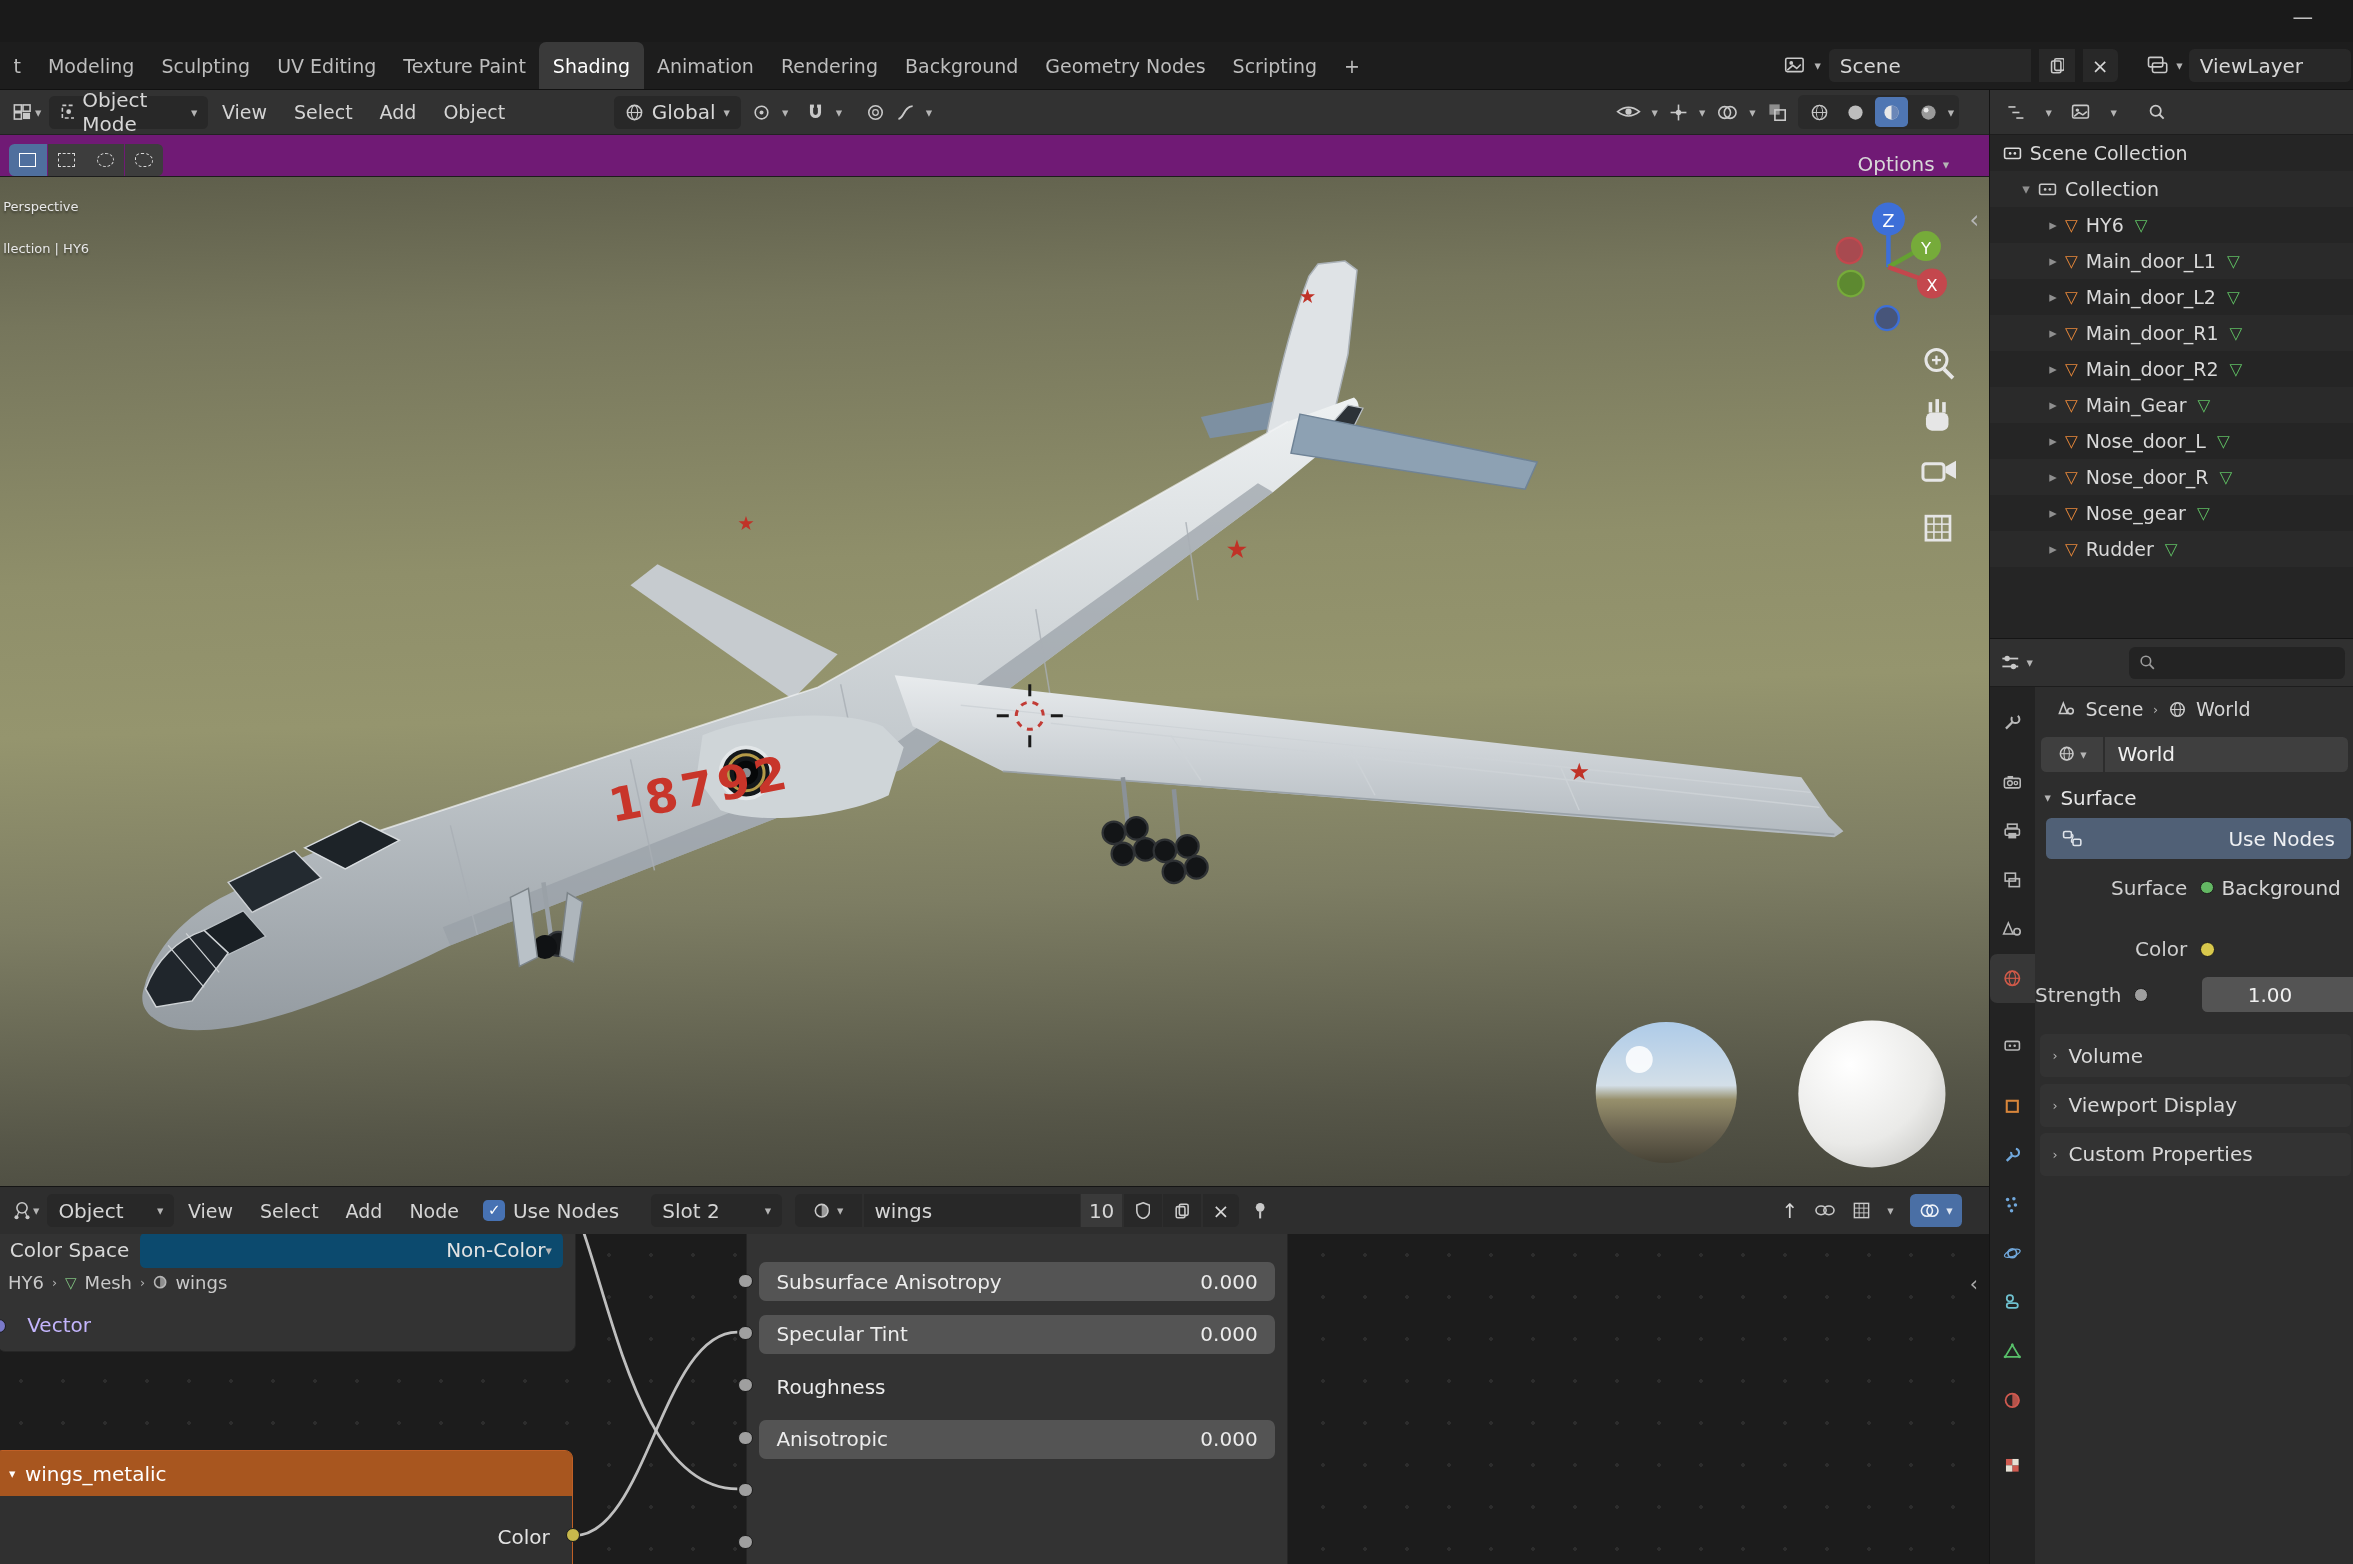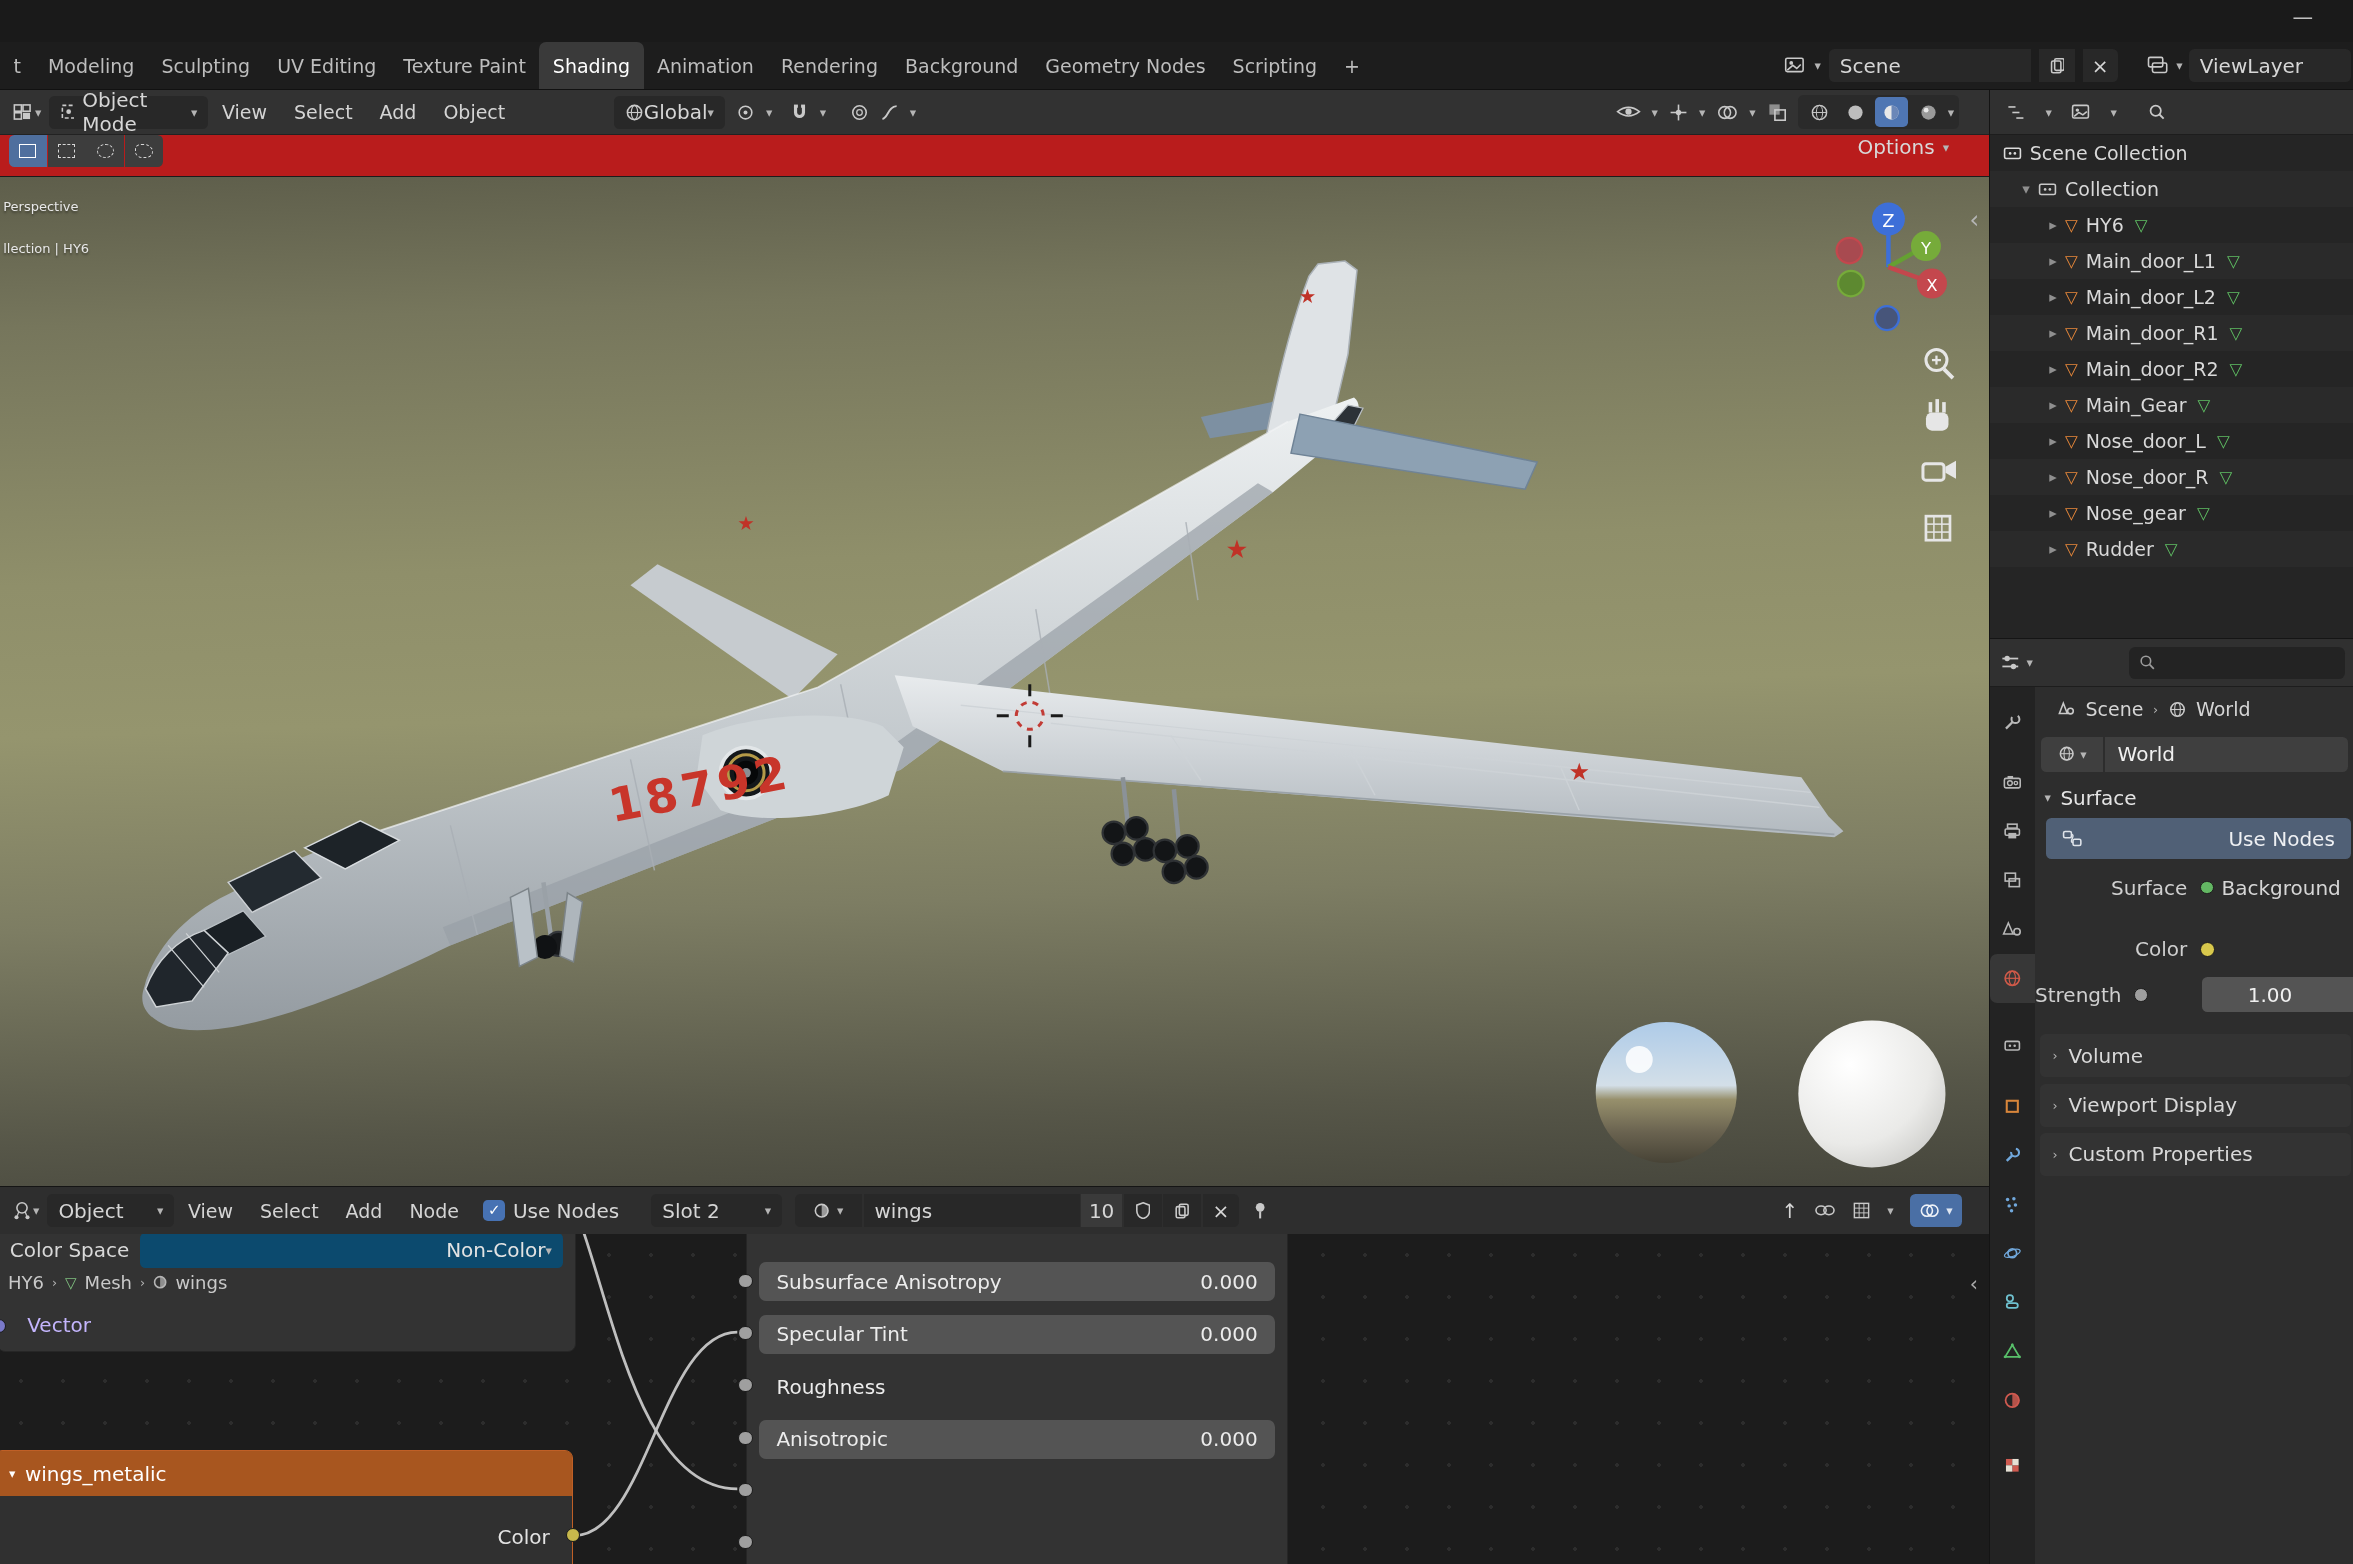--- a/index.html
+++ b/index.html
@@ -28,22 +28,22 @@
   #vheader { position:absolute; left:0; top:90px; width:1989px; height:45px; background:#323232;
     display:flex; align-items:center; padding:0 11px; border-bottom:0.8px solid #222; }
   .menu { padding:0 13.5px; color:#d4d4d4; font-size:19px; }
   #vh-mid { margin-left:95px; display:flex; align-items:center; gap:11px; }
   #vh-right { margin-left:auto; display:flex; align-items:center; gap:11px; padding-right:19px; }
   .shade-group { display:flex; align-items:center; gap:3.2px; background:#2a2a2a; border-rad1ius:5.5px; border-radius:5.5px; padding:1.6px 4.8px; }
   .shade-btn { width:33px; height:30px; display:flex; align-items:center; justify-content:center; border-radius:4.8px; font-size:18px; color:#cfcfcf; }
   .shade-btn.active { background:#4f76b3; color:#fff; }
 
   
-  #tools-row { position:absolute; left:0; top:135px; width:1989px; height:42px; background:#b91c1c;
-    display:flex; align-items:flex-start; padding:0 8px; border-bottom:0.8px solid #1c1c1c; }
+  #tools-row { position:absolute; left:0; top:135px; width:1989px; height:42px; background:#701a75;
+    display:flex; align-items:flex-end; padding:0 8px; border-bottom:0.8px solid #1c1c1c; }
   .selbtn { width:38px; height:32px; background:#3d3d3d; display:flex; align-items:center; justify-content:center; margin-left:0.8px; }
   .selbtn.first { border-radius:5.5px 0 0 5.5px; background:#4f6f9e; }
   .selbtn.last { border-radius:0 5.5px 5.5px 0; }
   .dashsq { width:17.4px; height:14.3px; border:1.6px dashed #d8d8d8; }
   .solsq { width:17.4px; height:14.3px; border:1.6px solid #fff; }
   #options-btn { margin-left:auto; margin-right:32px; display:flex; gap:8px; align-items:center; color:#d8d8d8; }
 
   
   #viewport { position:absolute; left:0; top:177px; width:1989px; height:1010px; overflow:hidden;
     background:linear-gradient(178deg,#5e5e4b 0%,#76765c 14%,#8f8f6a 38%,#95956e 52%,#7d7d63 70%,#565648 90%,#46463c 100%); }
@@ -207,21 +207,21 @@
       <span>Object Mode</span>
     </span>
     <span class="dd">▾</span>
   </span>
   <span class="menu">View</span>
   <span class="menu">Select</span>
   <span class="menu">Add</span>
   <span class="menu">Object</span>
 
   <div id="vh-mid">
-    <span class="pill" style="gap:0;">
+    <span class="pill" style="gap:8px;">
       <svg width="19" height="19" viewBox="0 0 24 24">
           <circle cx="12" cy="12" r="9" fill="none" stroke="#c9c9c9" stroke-width="2"></circle>
           <ellipse cx="12" cy="12" rx="4" ry="9" fill="none" stroke="#c9c9c9" stroke-width="1.4"></ellipse>
           <line x1="3" y1="12" x2="21" y2="12" stroke="#c9c9c9" stroke-width="1.4"></line>
         </svg>
       <span>Global</span>
       <span class="dd">▾</span>
     </span>
     <span class="icon">
       <svg width="19" height="19" viewBox="0 0 24 24">

